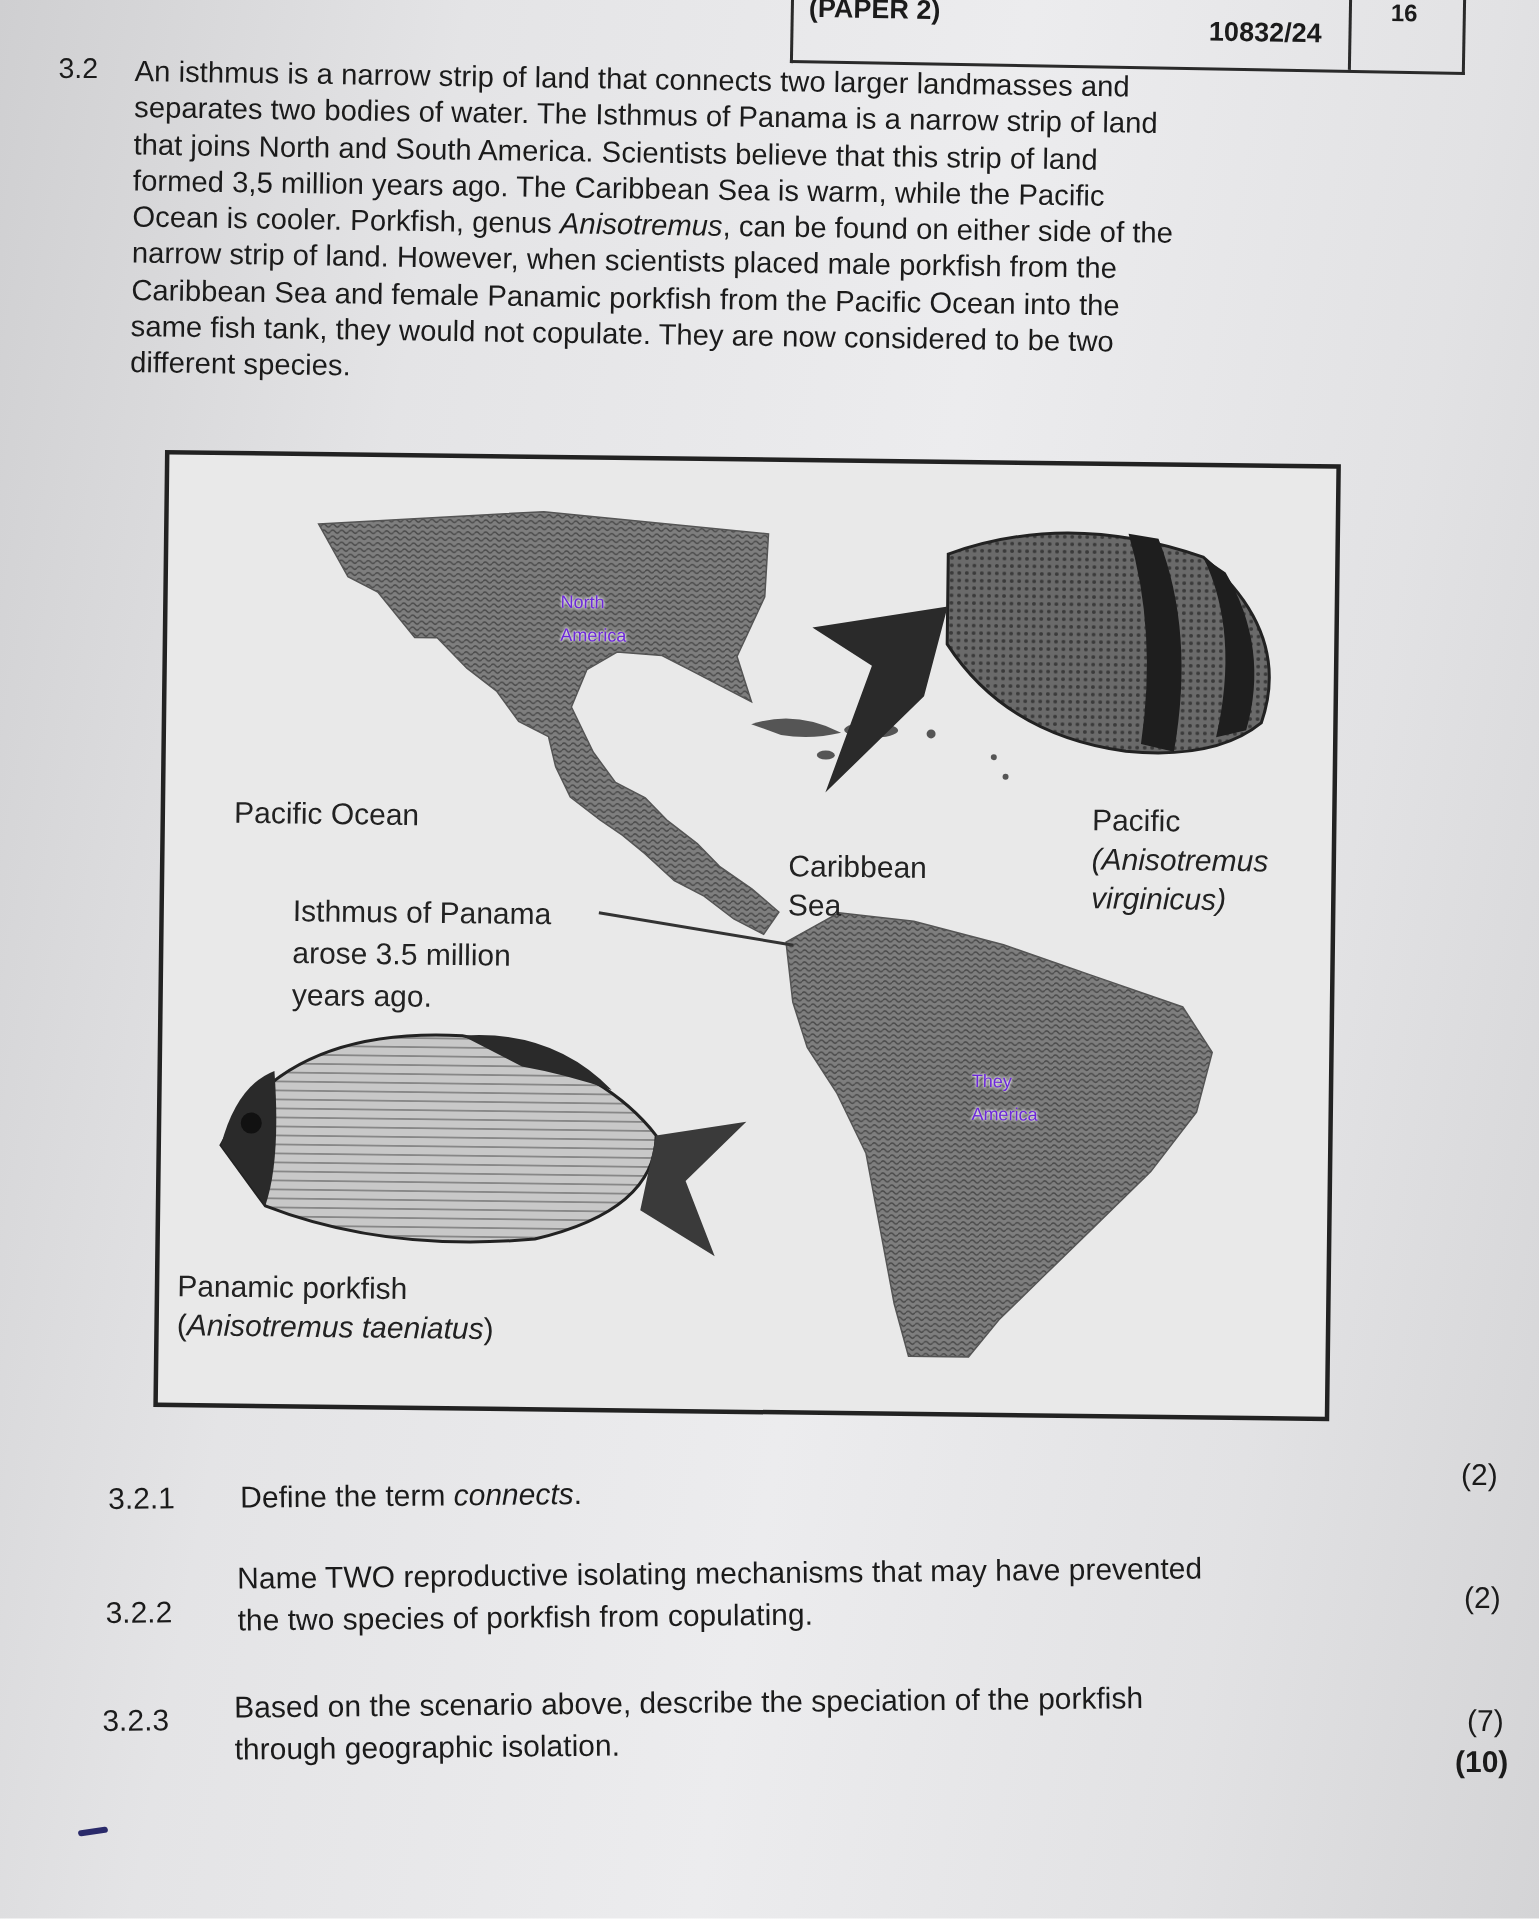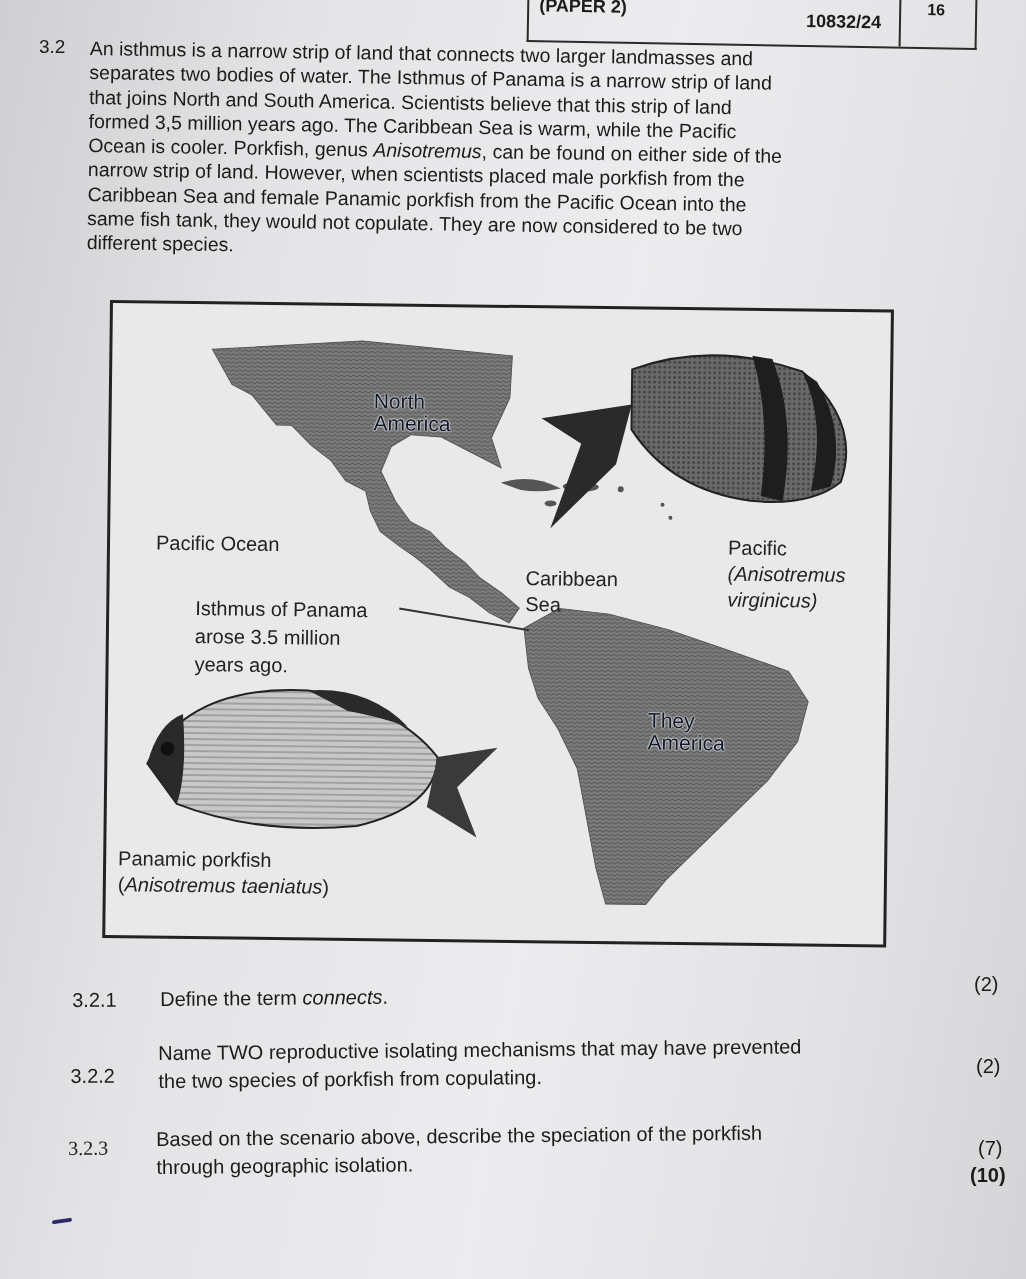--- a/index.html
+++ b/index.html
@@ -23,21 +23,21 @@
     font-size: 19.5px; line-height: 24.3px; transform: rotate(0.9deg); transform-origin: left top;
   }
   .intro .line { display: block; white-space: nowrap; }
 
   .figure {
     position: absolute; left: 110px; top: 300px; width: 778px; height: 632px;
     border: 3px solid #222; background: #e9e9e9; transform: rotate(0.7deg); transform-origin: left top;
   }
   .figure svg { position: absolute; left: 0; top: 0; }
   .lbl { position: absolute; font-size: 20px; white-space: nowrap; line-height: 26px; color: #222; }
-  .lbl.map { font-size: 21px; color: #0f172a; text-shadow: 0 0 2px #fff, 0 0 2px #fff; line-height: 22px; }
+  .lbl.map { font-size: 12px; color: #6d28d9; text-shadow: 0 0 2px #fff, 0 0 2px #fff; line-height: 22px; }
   .it { font-style: italic; }
 
   .sub { position: absolute; font-size: 20px; line-height: 28px; white-space: nowrap; }
   .sub .num { position: absolute; left: 0; top: 0; text-align: center; }
   .sub .text { position: absolute; left: 88px; top: 0; }
   .mark { position: absolute; font-size: 20px; }
   .mark.total { font-weight: bold; }
   .pen-mark { position: absolute; left: 52px; top: 1219px; width: 20px; height: 4px; background: #2a2a6a; border-radius: 2px; transform: rotate(-8deg); }
 </style>
 </head>
@@ -147,21 +147,21 @@
 <div class="sub" style="left:70px; top:1040px; transform:rotate(-0.6deg);">
   <span class="num" style="top:22px;">3.2.2</span>
   <span class="text">
     <span>Name TWO reproductive isolating mechanisms that may have prevented</span><br>
     <span>the two species of porkfish from copulating.</span>
   </span>
 </div>
 <div class="mark" style="left:976px; top:1055px;">(2)</div>
 
 <div class="sub" style="left:68px; top:1126px; transform:rotate(-0.6deg);">
-  <span class="num" style="top:8px;font-family:Liberation Serif, serif;">3.2.3</span>
+  <span class="num" style="top:8px;">3.2.3</span>
   <span class="text">
     <span>Based on the scenario above, describe the speciation of the porkfish</span><br>
     <span>through geographic isolation.</span>
   </span>
 </div>
 <div class="mark" style="left:978px; top:1137px;">(7)</div>
 <div class="mark total" style="left:970px; top:1164px;">(10)</div>
 
 <div class="pen-mark"></div>
 

